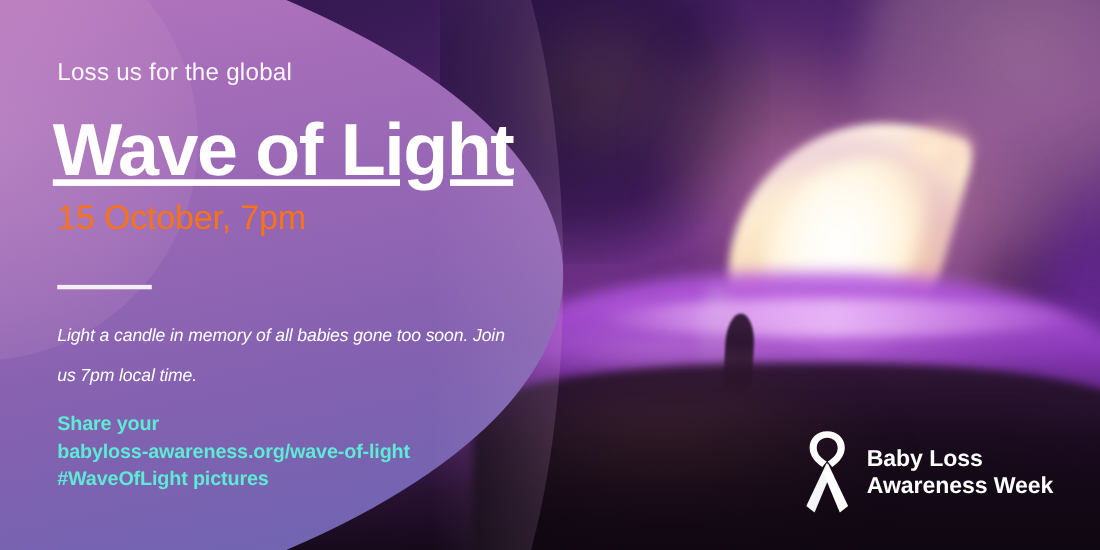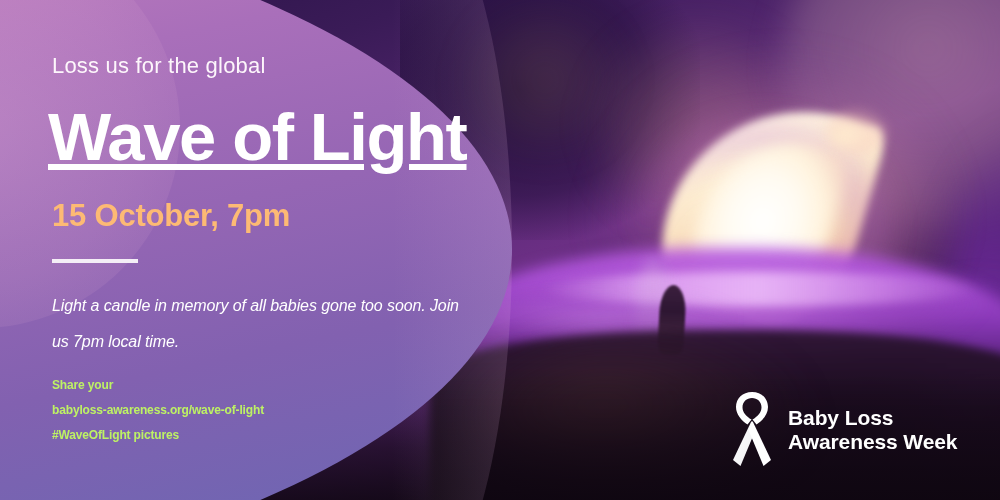--- a/index.html
+++ b/index.html
@@ -336,26 +336,26 @@
     font-size: 67px;
     font-weight: bold;
     letter-spacing: -1.4px;
     line-height: 1;
     color: #ffffff;
     white-space: nowrap;
     text-decoration: underline;
   }
   .date {
     position: absolute;
-    top: 198px;
+    top: 180px;
     left: 0;
     font-size: 31px;
-    font-weight: bold;
+    font-weight: normal;
     letter-spacing: -0.2px;
-    color: #fdba74;
+    color: #f97316;
     white-space: nowrap;
   }
   .divider {
     position: absolute;
     top: 259px;
     left: 0;
     width: 86px;
     height: 4px;
     background: #f4eef6;
   }
@@ -368,25 +368,25 @@
     font-style: italic;
     font-weight: normal;
     line-height: 36px;
     letter-spacing: -0.1px;
     color: #ffffff;
   }
   .share-block {
     position: absolute;
     top: 373px;
     left: 0;
-    font-size: 12px;
+    font-size: 18px;
     font-weight: bold;
     line-height: 25px;
     letter-spacing: -0.15px;
-    color: #bef264;
+    color: #5eead4;
   }
   .share-block div { white-space: nowrap; }
 
   
   .logo {
     position: absolute;
     left: 728px;
     top: 388px;
     display: flex;
     align-items: center;

